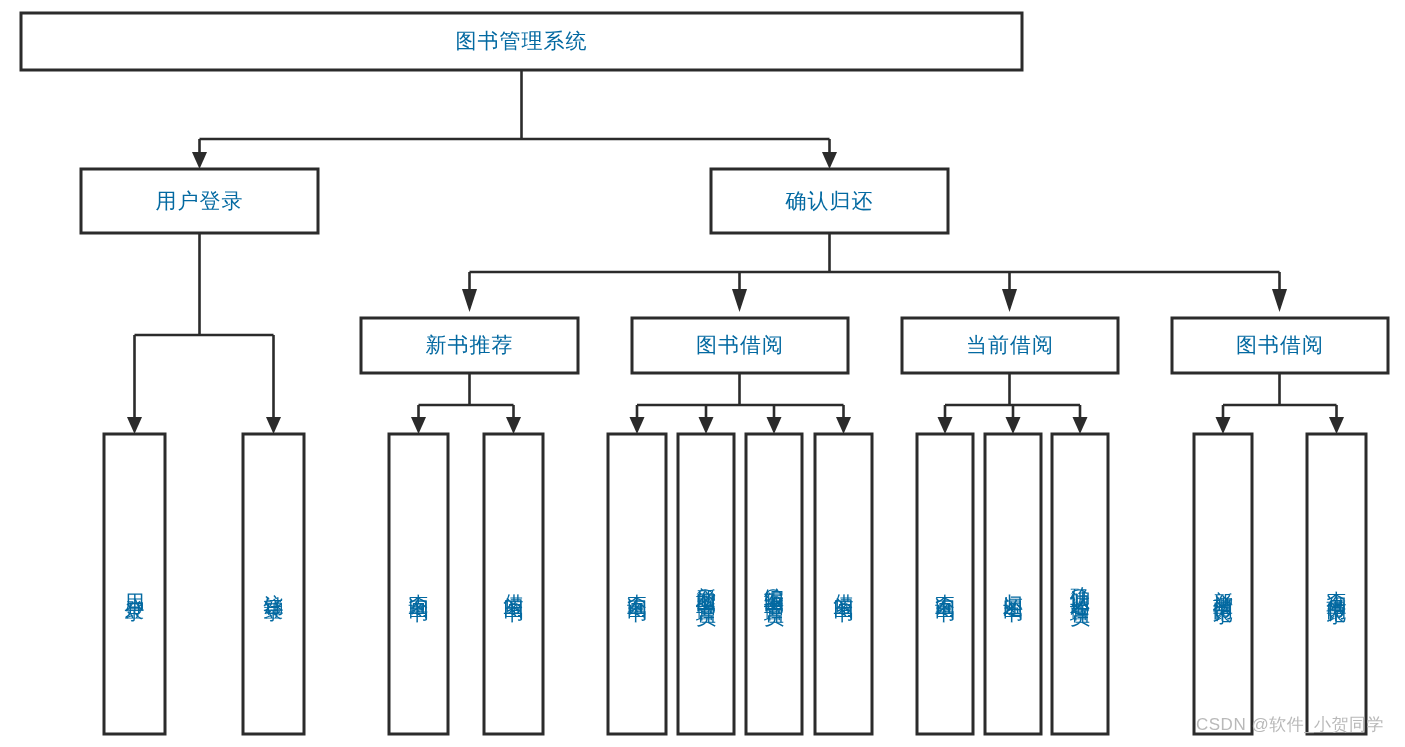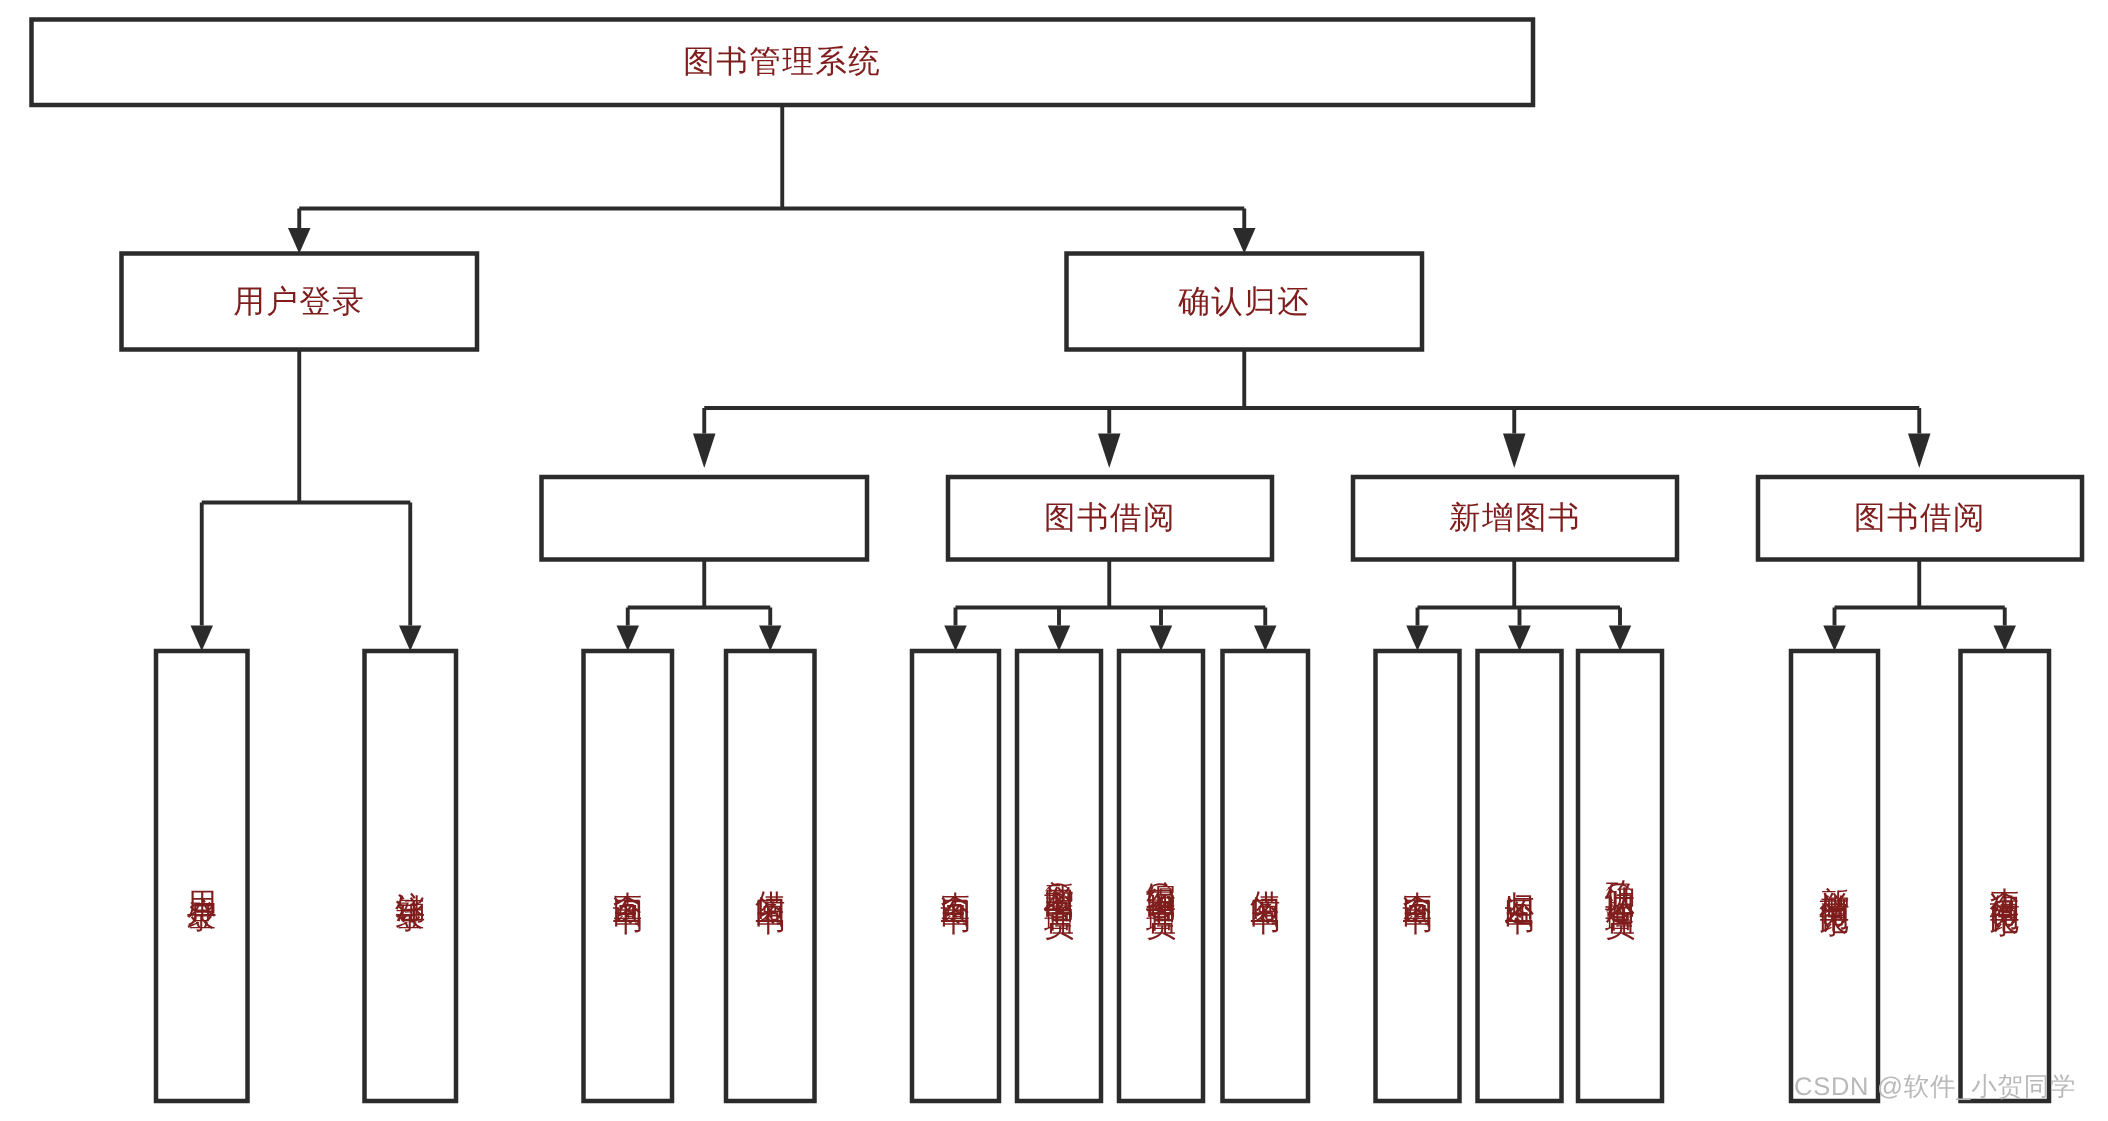--- a/index.html
+++ b/index.html
@@ -39,21 +39,21 @@
   }
   .arrow-head {
     fill: #2b2b2b;
     stroke: none;
   }
   .node-label {
     position: absolute;
     display: flex;
     align-items: center;
     justify-content: center;
-    color: #7f1d1d;
+    color: #0369a1;
     text-align: left;
     pointer-events: none;
     box-sizing: border-box;
   }
   .node-label.horizontal {
     font-size: 21px;
     letter-spacing: 1px;
     line-height: 1.15;
   }
   .node-label.vertical {
@@ -166,22 +166,23 @@
       <rect class="node-box" x="1194" y="434" width="58" height="300"></rect>
       <rect class="node-box" x="1307" y="434" width="59" height="300"></rect>
     </g>
   </svg>
 
   <div class="node-label horizontal" style="left:21px; top:13px; width:1001px; height:57px;">图书管理系统</div>
 
   <div class="node-label horizontal" style="left:81px; top:169px; width:237px; height:64px;">用户登录</div>
   <div class="node-label horizontal" style="left:711px; top:169px; width:237px; height:64px;">确认归还</div>
 
+  <div class="node-label horizontal" style="left:361px; top:318px; width:217px; height:55px;">新书推荐</div>
   <div class="node-label horizontal" style="left:632px; top:318px; width:216px; height:55px;">图书借阅</div>
-  <div class="node-label horizontal" style="left:902px; top:318px; width:216px; height:55px;">新增图书</div>
+  <div class="node-label horizontal" style="left:902px; top:318px; width:216px; height:55px;">当前借阅</div>
   <div class="node-label horizontal" style="left:1172px; top:318px; width:216px; height:55px;">图书借阅</div>
 
   <div class="node-label vertical" style="left:104px; top:434px; width:61px; height:300px;">用户登录</div>
   <div class="node-label vertical" style="left:243px; top:434px; width:61px; height:300px;">注销登录</div>
   <div class="node-label vertical" style="left:389px; top:434px; width:59px; height:300px;">查询图书</div>
   <div class="node-label vertical" style="left:484px; top:434px; width:59px; height:300px;">借阅图书</div>
   <div class="node-label vertical" style="left:608px; top:434px; width:58px; height:300px;">查询图书</div>
   <div class="node-label vertical" style="left:678px; top:434px; width:56px; height:300px;">新增图书（管理员）</div>
   <div class="node-label vertical" style="left:746px; top:434px; width:56px; height:300px;">编辑图书（管理员）</div>
   <div class="node-label vertical" style="left:815px; top:434px; width:57px; height:300px;">借阅图书</div>

